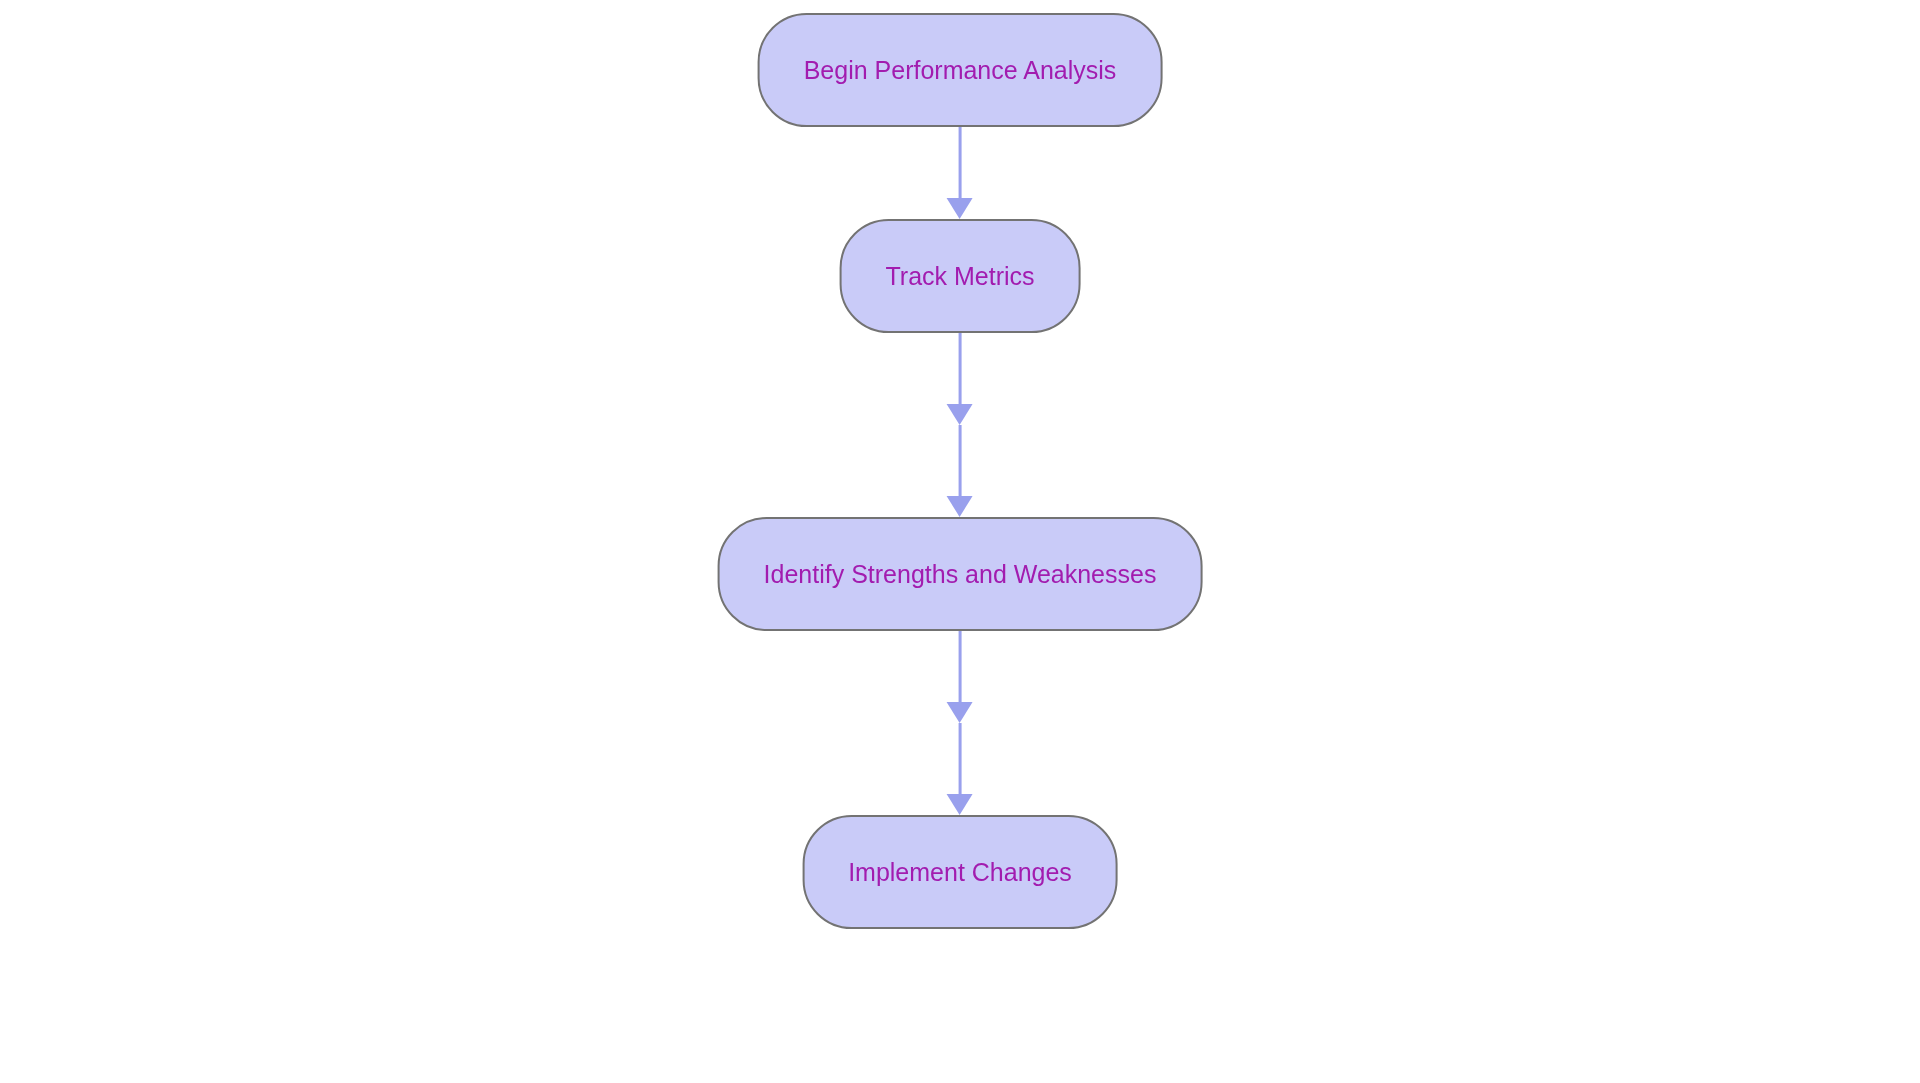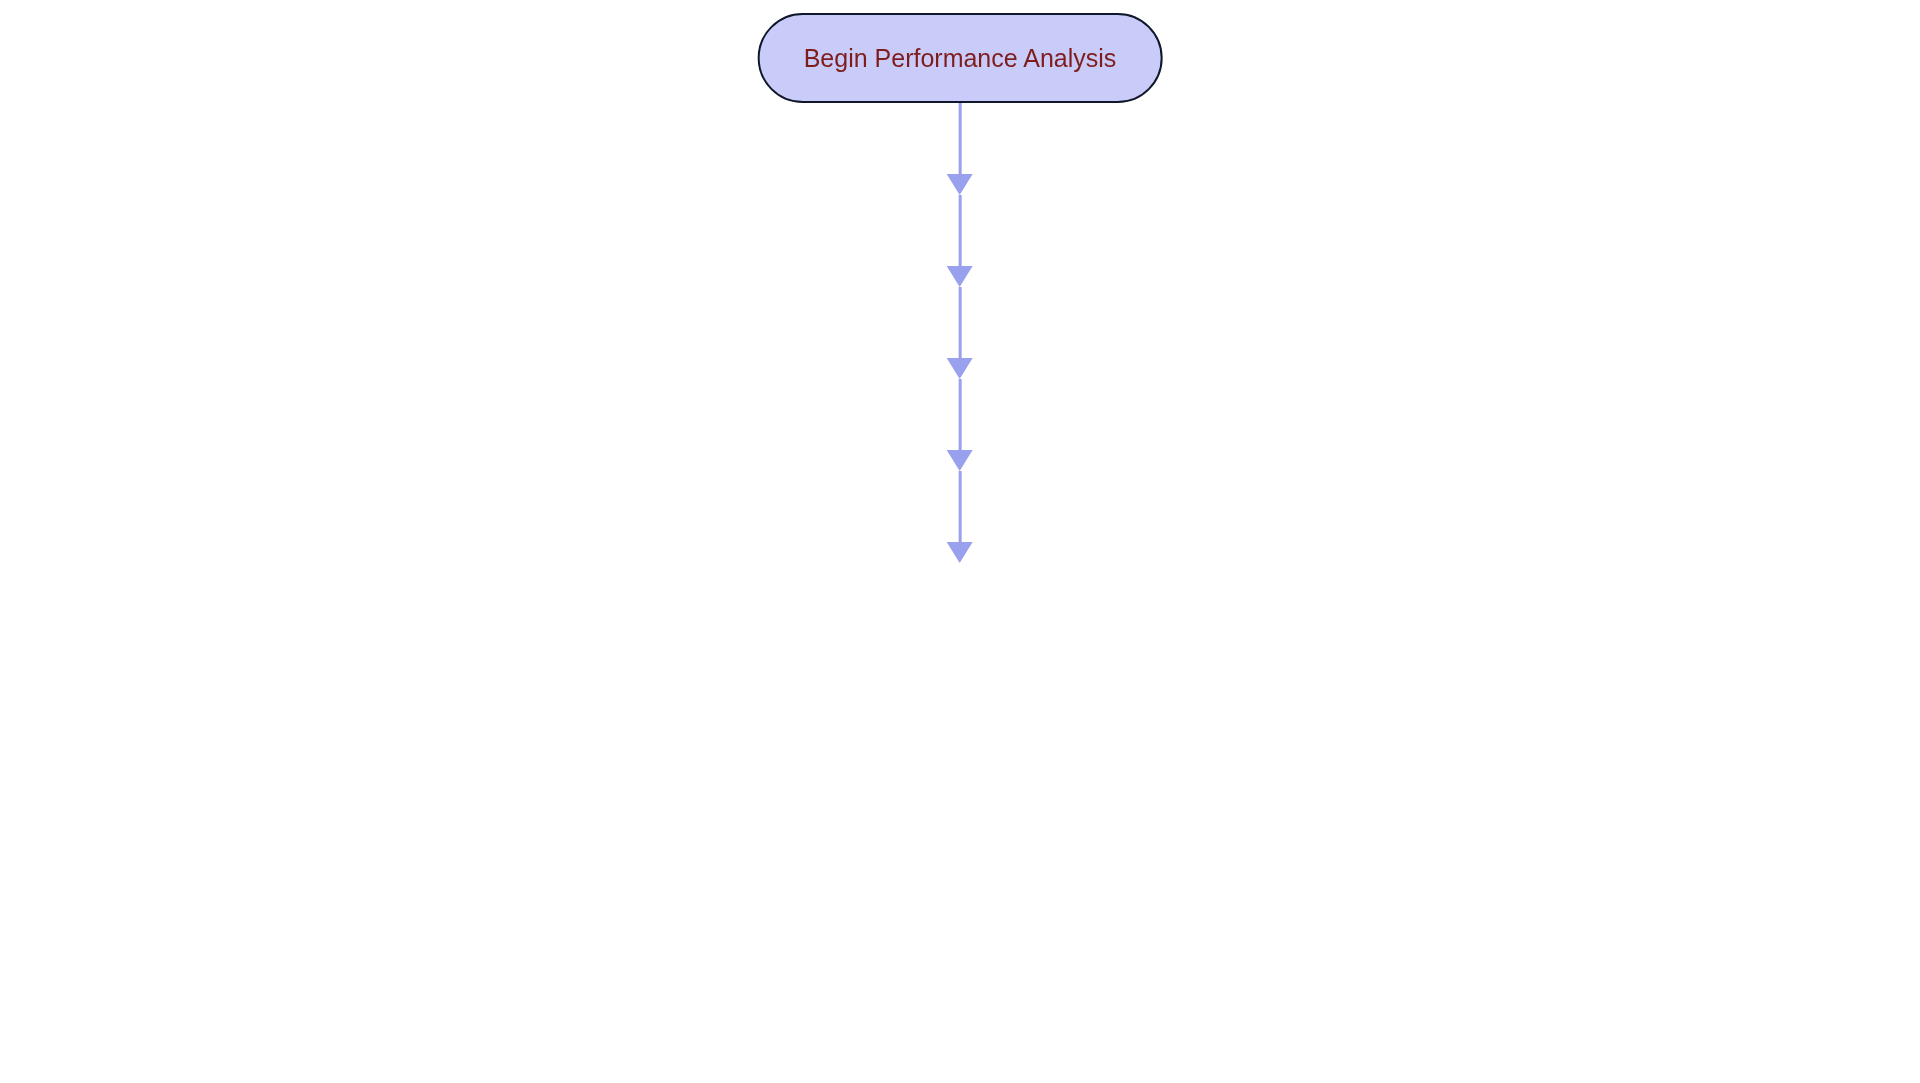--- a/index.html
+++ b/index.html
@@ -21,25 +21,25 @@
     position: absolute;
     left: 50%;
     top: 13px;
     transform: translateX(-50%);
     display: flex;
     flex-direction: column;
     align-items: center;
   }
   .node {
     box-sizing: border-box;
-    height: 90px;
+    height: 114px;
     border-radius: 49px;
     background: #c9cbf8;
-    border: 2px solid #0f172a;
-    color: #7f1d1d;
+    border: 2px solid #737373;
+    color: #a21caf;
     display: flex;
     align-items: center;
     justify-content: center;
     padding: 0 44px;
     font-size: 25px;
     line-height: 1;
     white-space: nowrap;
   }
   .connector {
     height: 92px;
@@ -68,39 +68,48 @@
 
     <div class="node">
       <span>Begin Performance Analysis</span>
     </div>
 
     <div class="connector">
       <div class="line"></div>
       <div class="head"></div>
     </div>
 
+    <div class="node">
+      <span>Track Metrics</span>
+    </div>
 
     <div class="connector">
       <div class="line"></div>
       <div class="head"></div>
     </div>
 
 
     <div class="connector">
       <div class="line"></div>
       <div class="head"></div>
     </div>
 
+    <div class="node">
+      <span>Identify Strengths and Weaknesses</span>
+    </div>
 
     <div class="connector">
       <div class="line"></div>
       <div class="head"></div>
     </div>
 
 
     <div class="connector">
       <div class="line"></div>
       <div class="head"></div>
     </div>
 
+    <div class="node">
+      <span>Implement Changes</span>
+    </div>
 
   </div>
 </div>
 
 </body></html>

